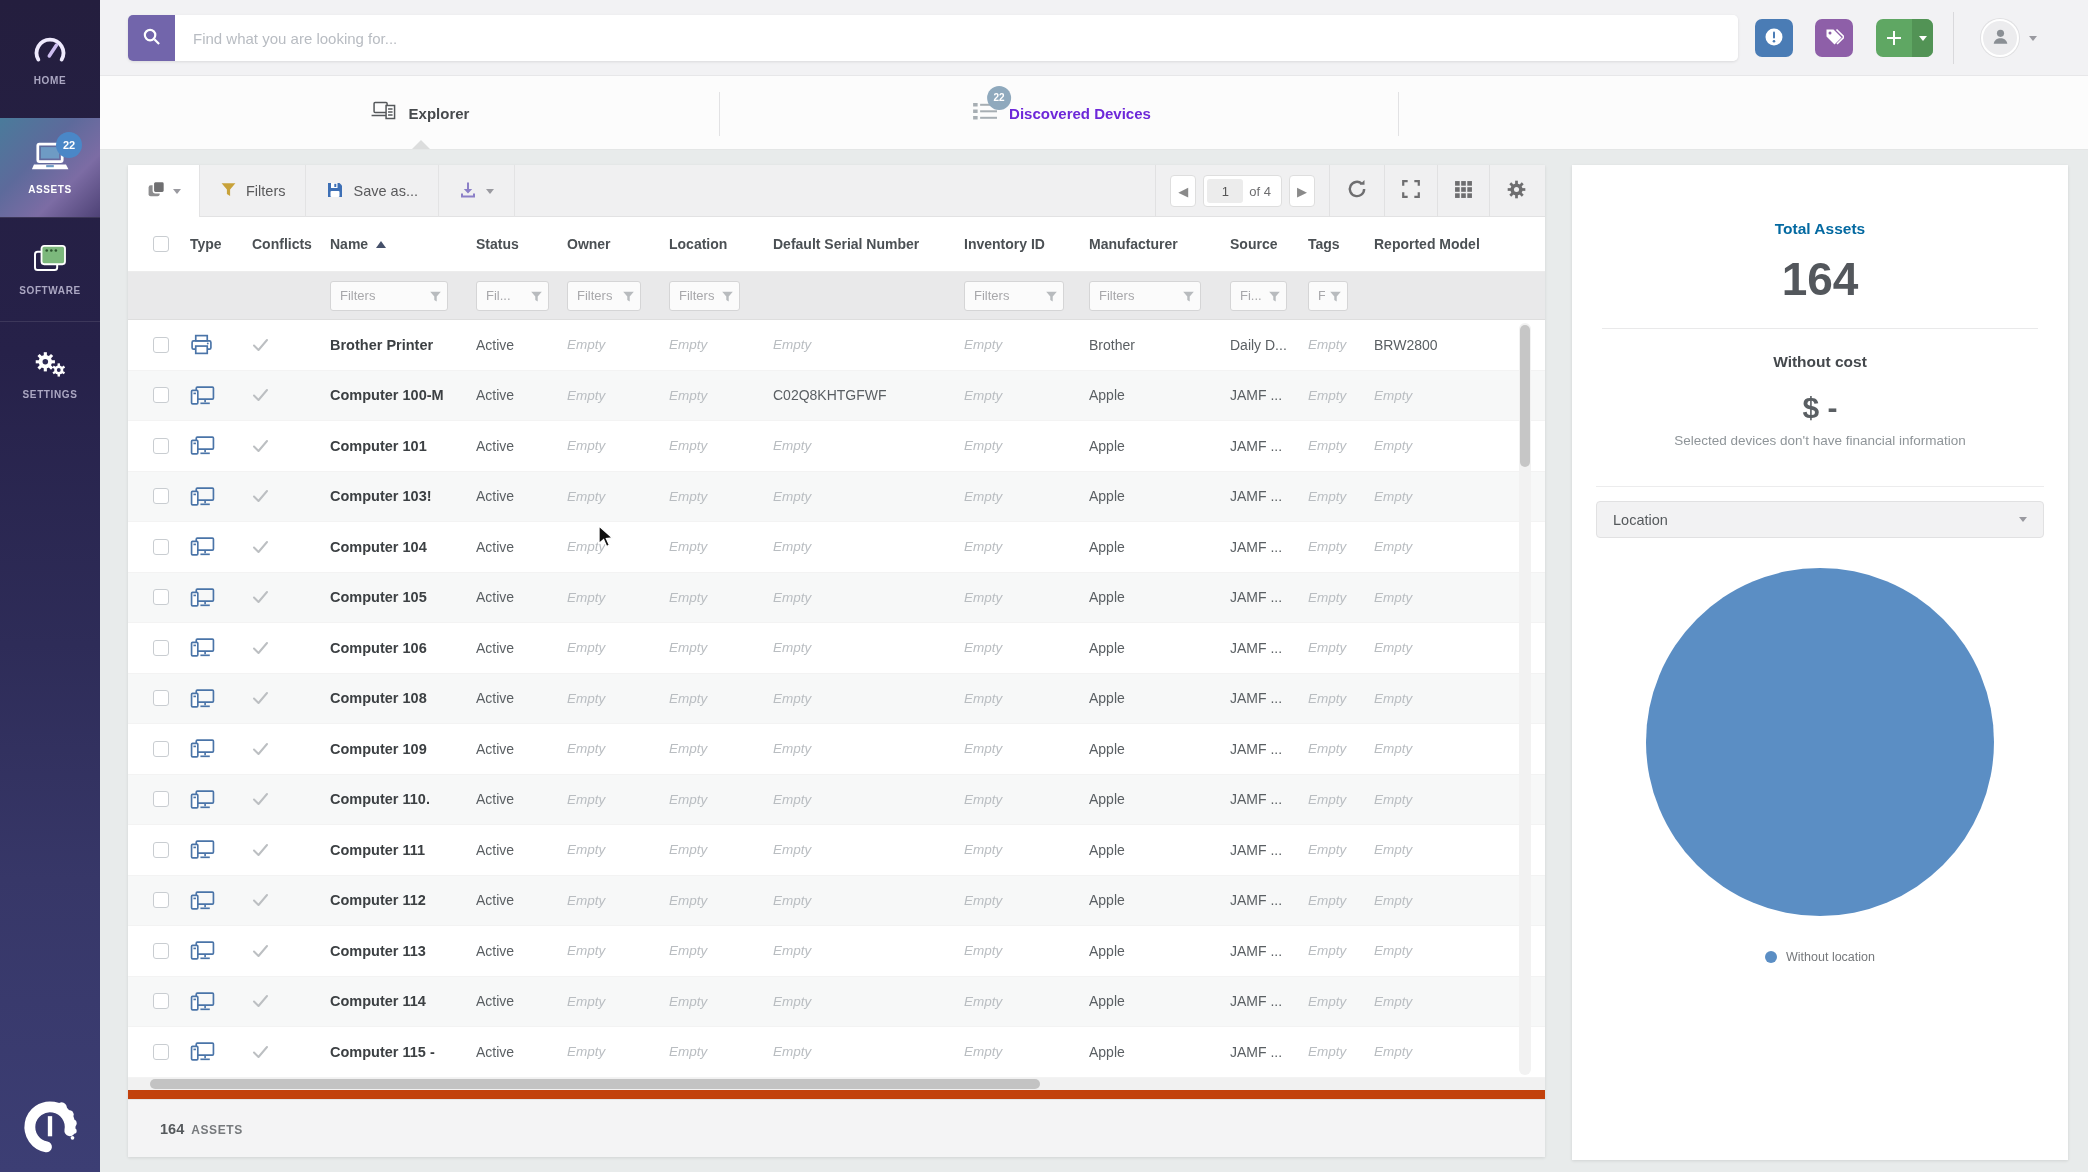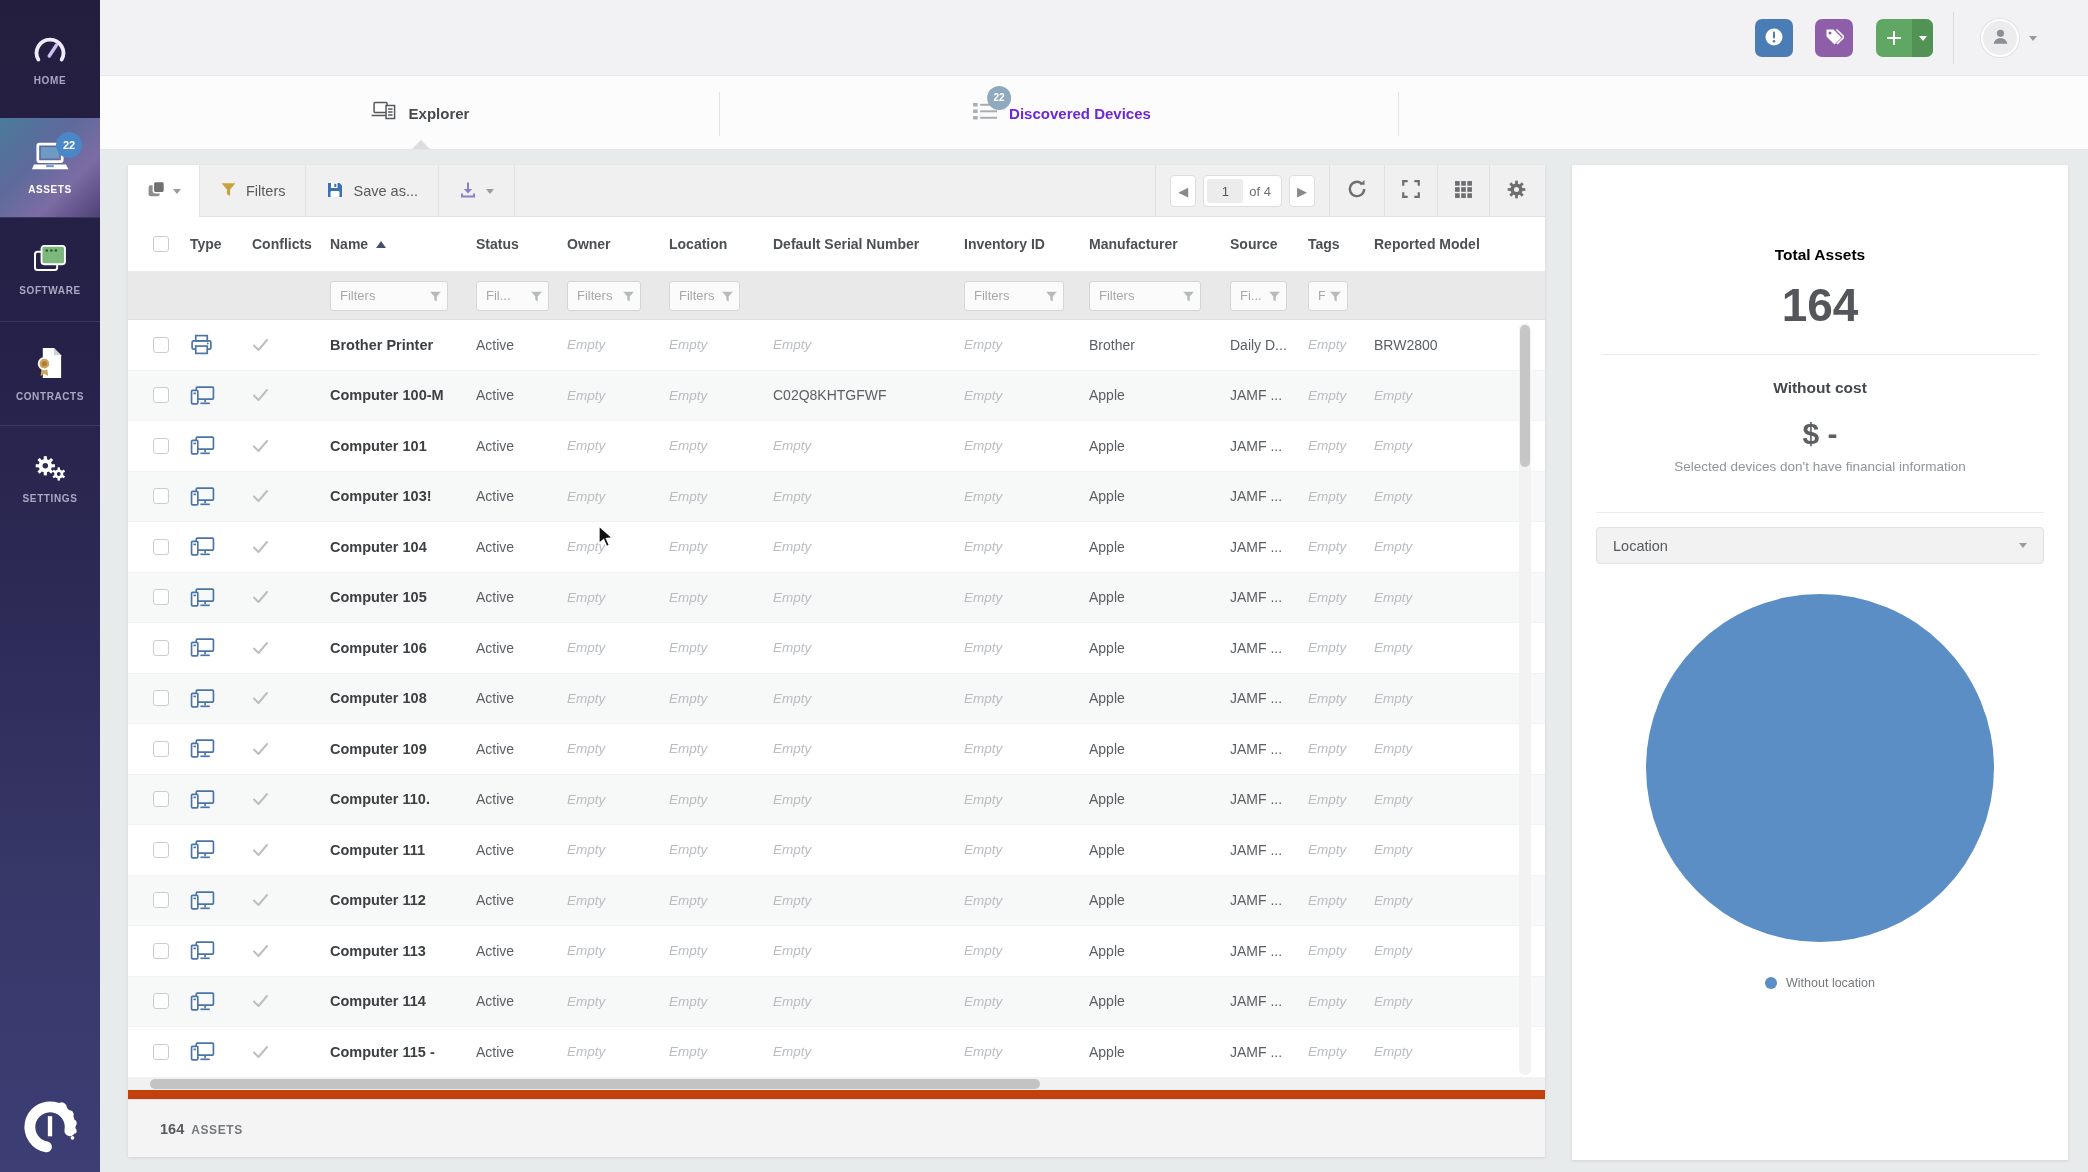--- a/index.html
+++ b/index.html
@@ -94,21 +94,21 @@
   .v-thumb { position:absolute; left:1px; top:2px; width:10px; height:142px; background:#c6c6c6; border-radius:5px; cursor:pointer; }
   .h-scroll { position:absolute; left:0; top:913px; width:100%; height:12px; background:#f1f1f1; }
   .h-thumb { position:absolute; left:22px; top:1px; width:890px; height:10px; background:#c3c3c3; border-radius:5px; cursor:pointer; }
 
   .t-footer { position:absolute; left:0; bottom:0; width:100%; height:58px; background:#f4f4f5; border-top:1px solid #e4e4e5; display:flex; align-items:center; padding-left:32px; gap:7px; }
   .tf-count { font-size:14.5px; font-weight:bold; color:#55595c; }
   .tf-unit { font-size:12px; color:#76797c; letter-spacing:.6px; font-weight:bold; padding-top:2px; }
 
   
   .right-panel { position:absolute; left:1572px; top:165px; width:496px; height:995px; background:#fff; box-shadow:0 1px 3px rgba(0,0,0,.10); }
-  .rp-title { margin-top:81px; text-align:center; font-size:15.5px; font-weight:bold; color:#000000; }
+  .rp-title { margin-top:55px; text-align:center; font-size:15.5px; font-weight:bold; color:#0369a1; }
   .rp-big { margin-top:14px; text-align:center; font-size:46px; font-weight:bold; color:#53575c; }
   .rp-div { margin:22px 30px 0 30px; border-top:1px solid #e9e9ea; }
   .rp-sub { margin-top:24px; text-align:center; font-size:15.5px; font-weight:bold; color:#45494d; }
   .rp-cost { margin-top:20px; text-align:center; font-size:30px; font-weight:bold; color:#5a5f63; }
   .rp-note { margin-top:8px; text-align:center; font-size:13.5px; color:#8f9599; }
   .rp-div2 { margin:38px 24px 0 24px; border-top:1px solid #ececed; }
   .rp-select { margin:14px 24px 0 24px; height:37px; background:#f2f2f3; border:1px solid #e1e1e2; border-radius:4px;
     display:flex; align-items:center; justify-content:space-between; padding:0 16px; cursor:pointer; }
   .rp-select .sel-lbl { font-size:14.5px; color:#55595c; }
   .pie { margin:30px auto 0 auto; width:348px; height:348px; border-radius:50%; background:#5b8ec4; }
@@ -153,32 +153,20 @@
           <rect x="1.5" y="6" width="17" height="14" rx="2" fill="none" stroke="#ffffff" stroke-width="1.5"></rect>
           <rect x="6.5" y="1.5" width="18" height="14" rx="2" fill="#7cb87c" stroke="#ffffff" stroke-width="1.4"></rect>
           <circle cx="10.5" cy="5" r="1" fill="#2e5630"></circle>
             <circle cx="14" cy="5" r="1" fill="#2e5630"></circle>
             <circle cx="17.5" cy="5" r="1" fill="#2e5630"></circle>
         </svg>
       </span>
       <span class="lbl">SOFTWARE</span>
     </div>
 
-    <div class="side-item si-sec">
-      <span>
-        <svg width="32" height="34" viewBox="0 0 24 26">
-          <path d="M6.5 1.5h8.5l5.5 5.5v17.5H6.5z" fill="#ffffff"></path>
-          <path d="M15 1.5l5.5 5.5H15z" fill="#cdd2da"></path>
-          <path d="M5.6 16.5 4.8 23l2.9-1.8L10.6 23l-.8-6.5z" fill="#cfa45c"></path>
-          <circle cx="7.7" cy="13.5" r="4.4" fill="#cfa45c" stroke="#ffffff" stroke-width="1.3"></circle>
-          <circle cx="7.7" cy="13.5" r="2" fill="#a8803c"></circle>
-        </svg>
-      </span>
-      <span class="lbl">CONTRACTS</span>
-    </div>
 
 
     <div class="side-item si-sec">
       <span>
         <svg width="38" height="30" viewBox="0 0 30 25">
           <g fill="#ffffff">
             <g>
               <rect x="9.8" y="3.5" width="2.6" height="3.4" transform="rotate(0 11.1 11.5)"></rect>
               <rect x="9.8" y="3.5" width="2.6" height="3.4" transform="rotate(45 11.1 11.5)"></rect>
               <rect x="9.8" y="3.5" width="2.6" height="3.4" transform="rotate(90 11.1 11.5)"></rect>
@@ -213,20 +201,31 @@
         <circle cx="27.5" cy="7.5" r="3.4" fill="#ffffff"></circle>
         <circle cx="32.5" cy="12" r="2.8" fill="#ffffff"></circle>
         <circle cx="35" cy="17.5" r="2.2" fill="#ffffff"></circle>
         <circle cx="35.5" cy="22.5" r="1.7" fill="#ffffff"></circle>
         <circle cx="34.5" cy="27" r="1.2" fill="#ffffff"></circle>
       </svg>
     </div>
   </aside>
 
   <header class="topbar">
+    <div class="search-group">
+      <button class="search-btn">
+        <span>
+          <svg width="19" height="19" viewBox="0 0 20 20" fill="none" stroke="#ffffff" stroke-width="2.3">
+            <circle cx="8.5" cy="8.5" r="5.5"></circle>
+              <line x1="13" y1="13" x2="18" y2="18"></line>
+          </svg>
+        </span>
+      </button>
+      <input class="search-input" type="text" placeholder="Find what you are looking for..." style="">
+    </div>
 
     <button class="top-ico-btn btn-info">
       <span>
         <svg width="20" height="20" viewBox="0 0 20 20">
           <circle cx="10" cy="10" r="8.5" fill="#ffffff"></circle>
           <rect x="9" y="4.5" width="2" height="7" rx="1" fill="#4a7cb5"></rect>
           <circle cx="10" cy="14.3" r="1.3" fill="#4a7cb5"></circle>
         </svg>
       </span>
     </button>

